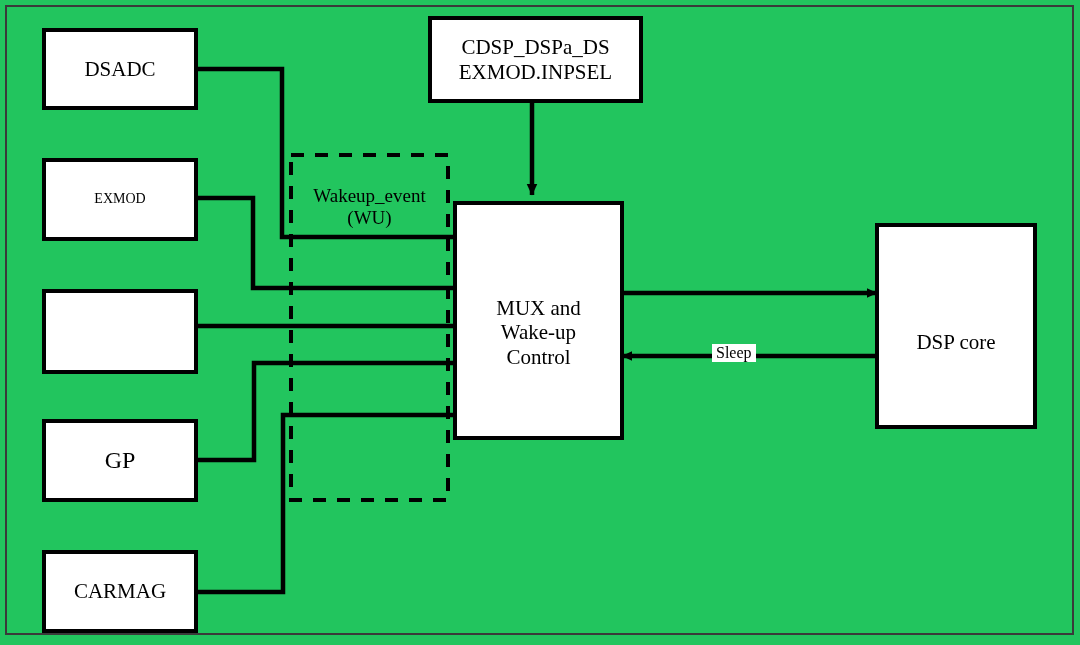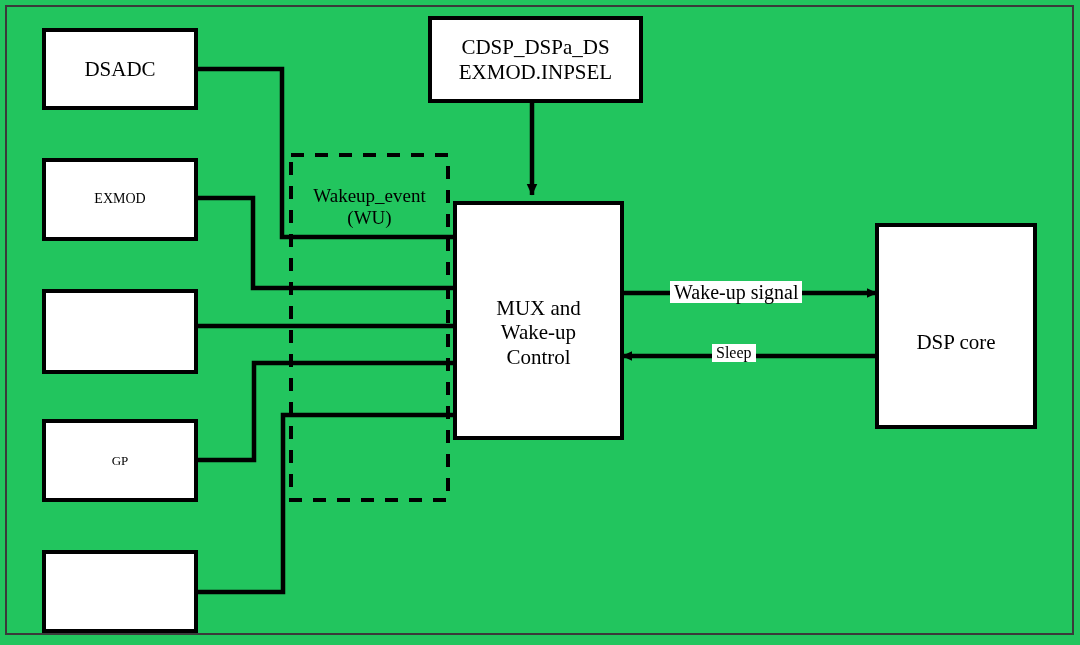--- a/index.html
+++ b/index.html
@@ -91,27 +91,27 @@
       </g>
 
     <g id="svg-signals" fill="none" stroke="#000000" stroke-width="4.5">
         <path d="M622,293 L877,293" stroke="#000000" marker-end="url(#arrow-right)"></path>
         <path d="M877,356 L622,356" stroke="#000000" marker-end="url(#arrow-right)"></path>
       </g>
   </svg>
 
   <div class="blk-label" style="left: 44px; top: 30px; width: 152px; height: 78px; font-size: 21px;">DSADC</div>
   <div class="blk-label" style="left: 44px; top: 160px; width: 152px; height: 79px; font-size: 14px;">EXMOD</div>
-  <div class="blk-label" style="left: 44px; top: 421px; width: 152px; height: 79px; font-size: 13px;">GP</div>
+  <div class="blk-label" style="left: 44px; top: 421px; width: 152px; height: 79px; font-size: 24px;">GP</div>
+  <div class="blk-label" style="left: 44px; top: 552px; width: 152px; height: 79px; font-size: 21px;">CARMAG</div>
   <div class="blk-label" style="left: 430px; top: 18px; width: 211px; height: 83px; font-size: 21px;">CDSP_DSPa_DS
 EXMOD.INPSEL</div>
   <div class="blk-label" style="left: 455px; top: 215px; width: 167px; height: 235px; font-size: 21px;">MUX and
 Wake-up
 Control</div>
   <div class="blk-label" style="left: 877px; top: 241px; width: 158px; height: 202px; font-size: 21px;">DSP core</div>
 
   <div class="wu-label" style="left: 291px; top: 185px; width: 157px; font-size: 19px; font-family: Liberation Serif, serif;">Wakeup_event
 (WU)</div>
 
-  <div class="sig-label" style="left: 670px; top: 281px; font-size: 20px; padding: 0px 4px;">Wake-up signal</div>
   <div class="sig-label" style="left: 712px; top: 344px; font-size: 16px; padding: 0px 4px;">Sleep</div>
 
 </div>
 
 </body></html>

